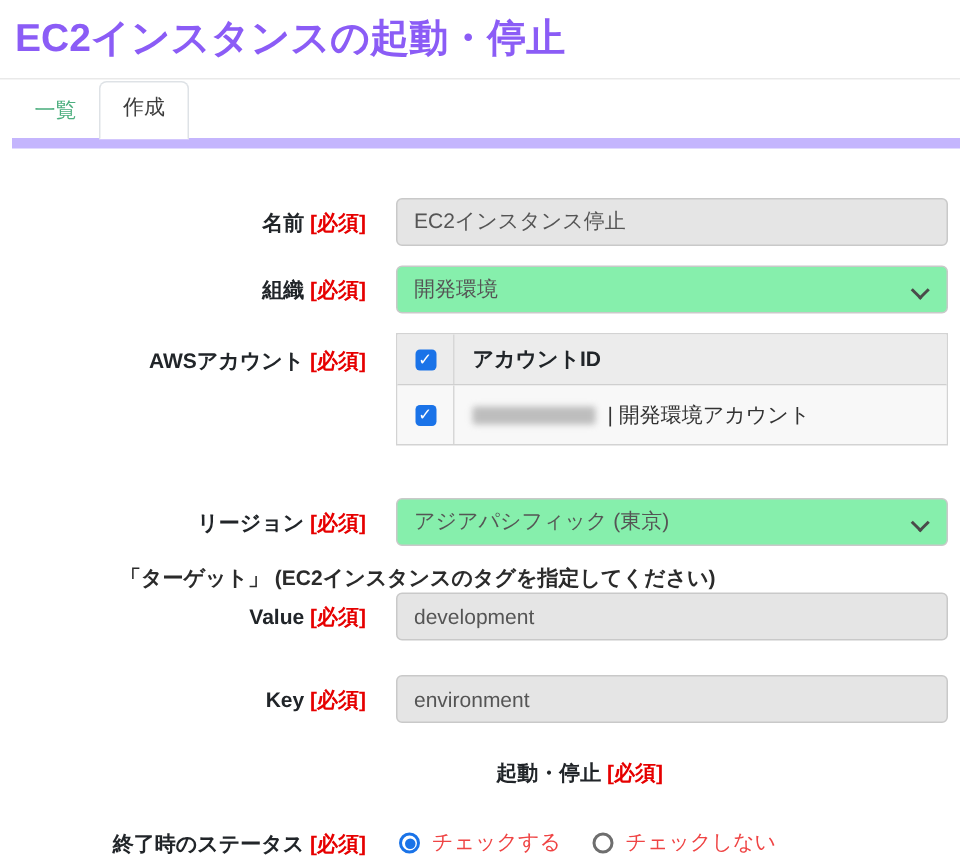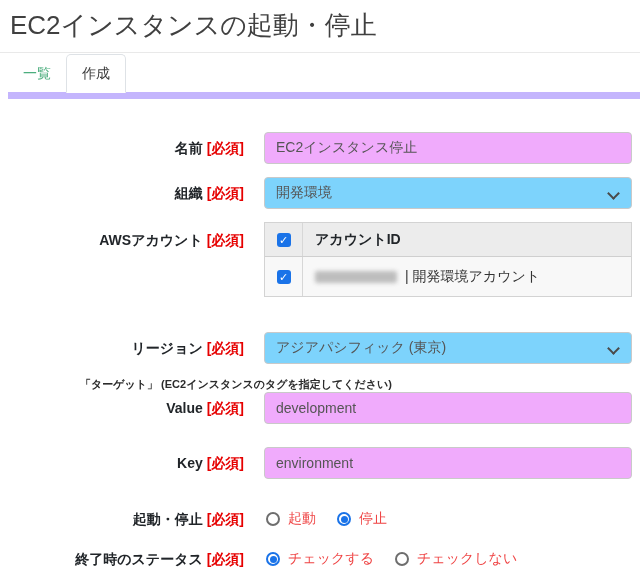--- a/index.html
+++ b/index.html
@@ -7,22 +7,22 @@
   body {
     font-family: "Liberation Sans", "DejaVu Sans", sans-serif;
     background: #ffffff;
     color: #212529;
     overflow: hidden;
   }
   .page-title {
     margin: 6px 0 0 10px;
     font-size: 26px;
     line-height: 38px;
-    font-weight: 400;
-    color: #404040;
+    font-weight: 700;
+    color: #8b5cf6;
   }
   .title-divider {
     border: none;
     border-top: 1px solid #e9e9e9;
     margin-top: 8px;
   }
   
   .tabs {
     display: flex;
     align-items: flex-end;
@@ -38,20 +38,21 @@
     line-height: 19px;
   }
   .tab-link { color: #4cae7e; }
   .tab-active {
     background: #fff;
     border: 1px solid #dee2e6;
     border-bottom: 1px solid #fff;
     border-radius: 5px 5px 0 0;
     margin-bottom: -1px;
     color: #3c3c3c;
+    font-family: Liberation Mono, monospace;
   }
   
   .form { margin-top: 33px; }
   .form-row {
     display: flex;
     align-items: center;
     margin-bottom: 13px;
   }
   .form-row.top-align { align-items: flex-start; }
   .label-col {
@@ -72,30 +73,30 @@
   }
   .text-input {
     width: 100%;
     height: 32px;
     border: 1px solid #c9c9c9;
     border-radius: 4px;
     padding: 0 11px;
     font-size: 14px;
     color: #555;
     font-family: "Liberation Sans", "DejaVu Sans", sans-serif;
-    background: #f0abfc;
+    background: #e5e5e5;
     outline: none;
   }
   .select-box {
     position: relative;
     width: 100%;
     height: 32px;
     border: 1px solid #c9c9c9;
     border-radius: 4px;
-    background: #7dd3fc;
+    background: #86efac;
     display: flex;
     align-items: center;
     padding: 0 30px 0 11px;
     cursor: pointer;
   }
   .select-value { font-size: 14px; color: #555; }
   .chevron {
     position: absolute;
     right: 13px;
     top: 11px;
@@ -159,21 +160,21 @@
     height: 12px;
     background: #bdbdbd;
     border-radius: 2px;
     filter: blur(2px);
     margin-right: 8px;
   }
   .gap-before-region { margin-top: 35px; }
   
   .target-heading {
     margin: 8px 0 0 80px;
-    font-size: 11px;
+    font-size: 14px;
     font-weight: 700;
     color: #2b2b2b;
   }
   .gap-after-heading { margin-top: 23px; }
   
   .radio-row { margin-bottom: 8px; height: 32px; }
   .radio-group { display: flex; align-items: center; gap: 21px; padding-left: 2px; }
   .radio-option {
     display: flex;
     align-items: center;
@@ -291,21 +292,21 @@
   <div class="form-row gap-after-heading">
     <div class="label-col">
       <span>Key</span>
       <span class="required">[必須]</span>
     </div>
     <div class="control-col">
       <input class="text-input" type="text" value="environment" style="">
     </div>
   </div>
 
-  <div class="form-row radio-row" style="margin-top:24px;">
+  <div class="form-row radio-row" style="margin-top:24px;flex-direction:column;">
     <div class="label-col">
       <span>起動・停止</span>
       <span class="required">[必須]</span>
     </div>
     <div class="control-col">
       <div class="radio-group">
         <label class="radio-option">
           <span class="radio"></span>
           <span>起動</span>
         </label>

